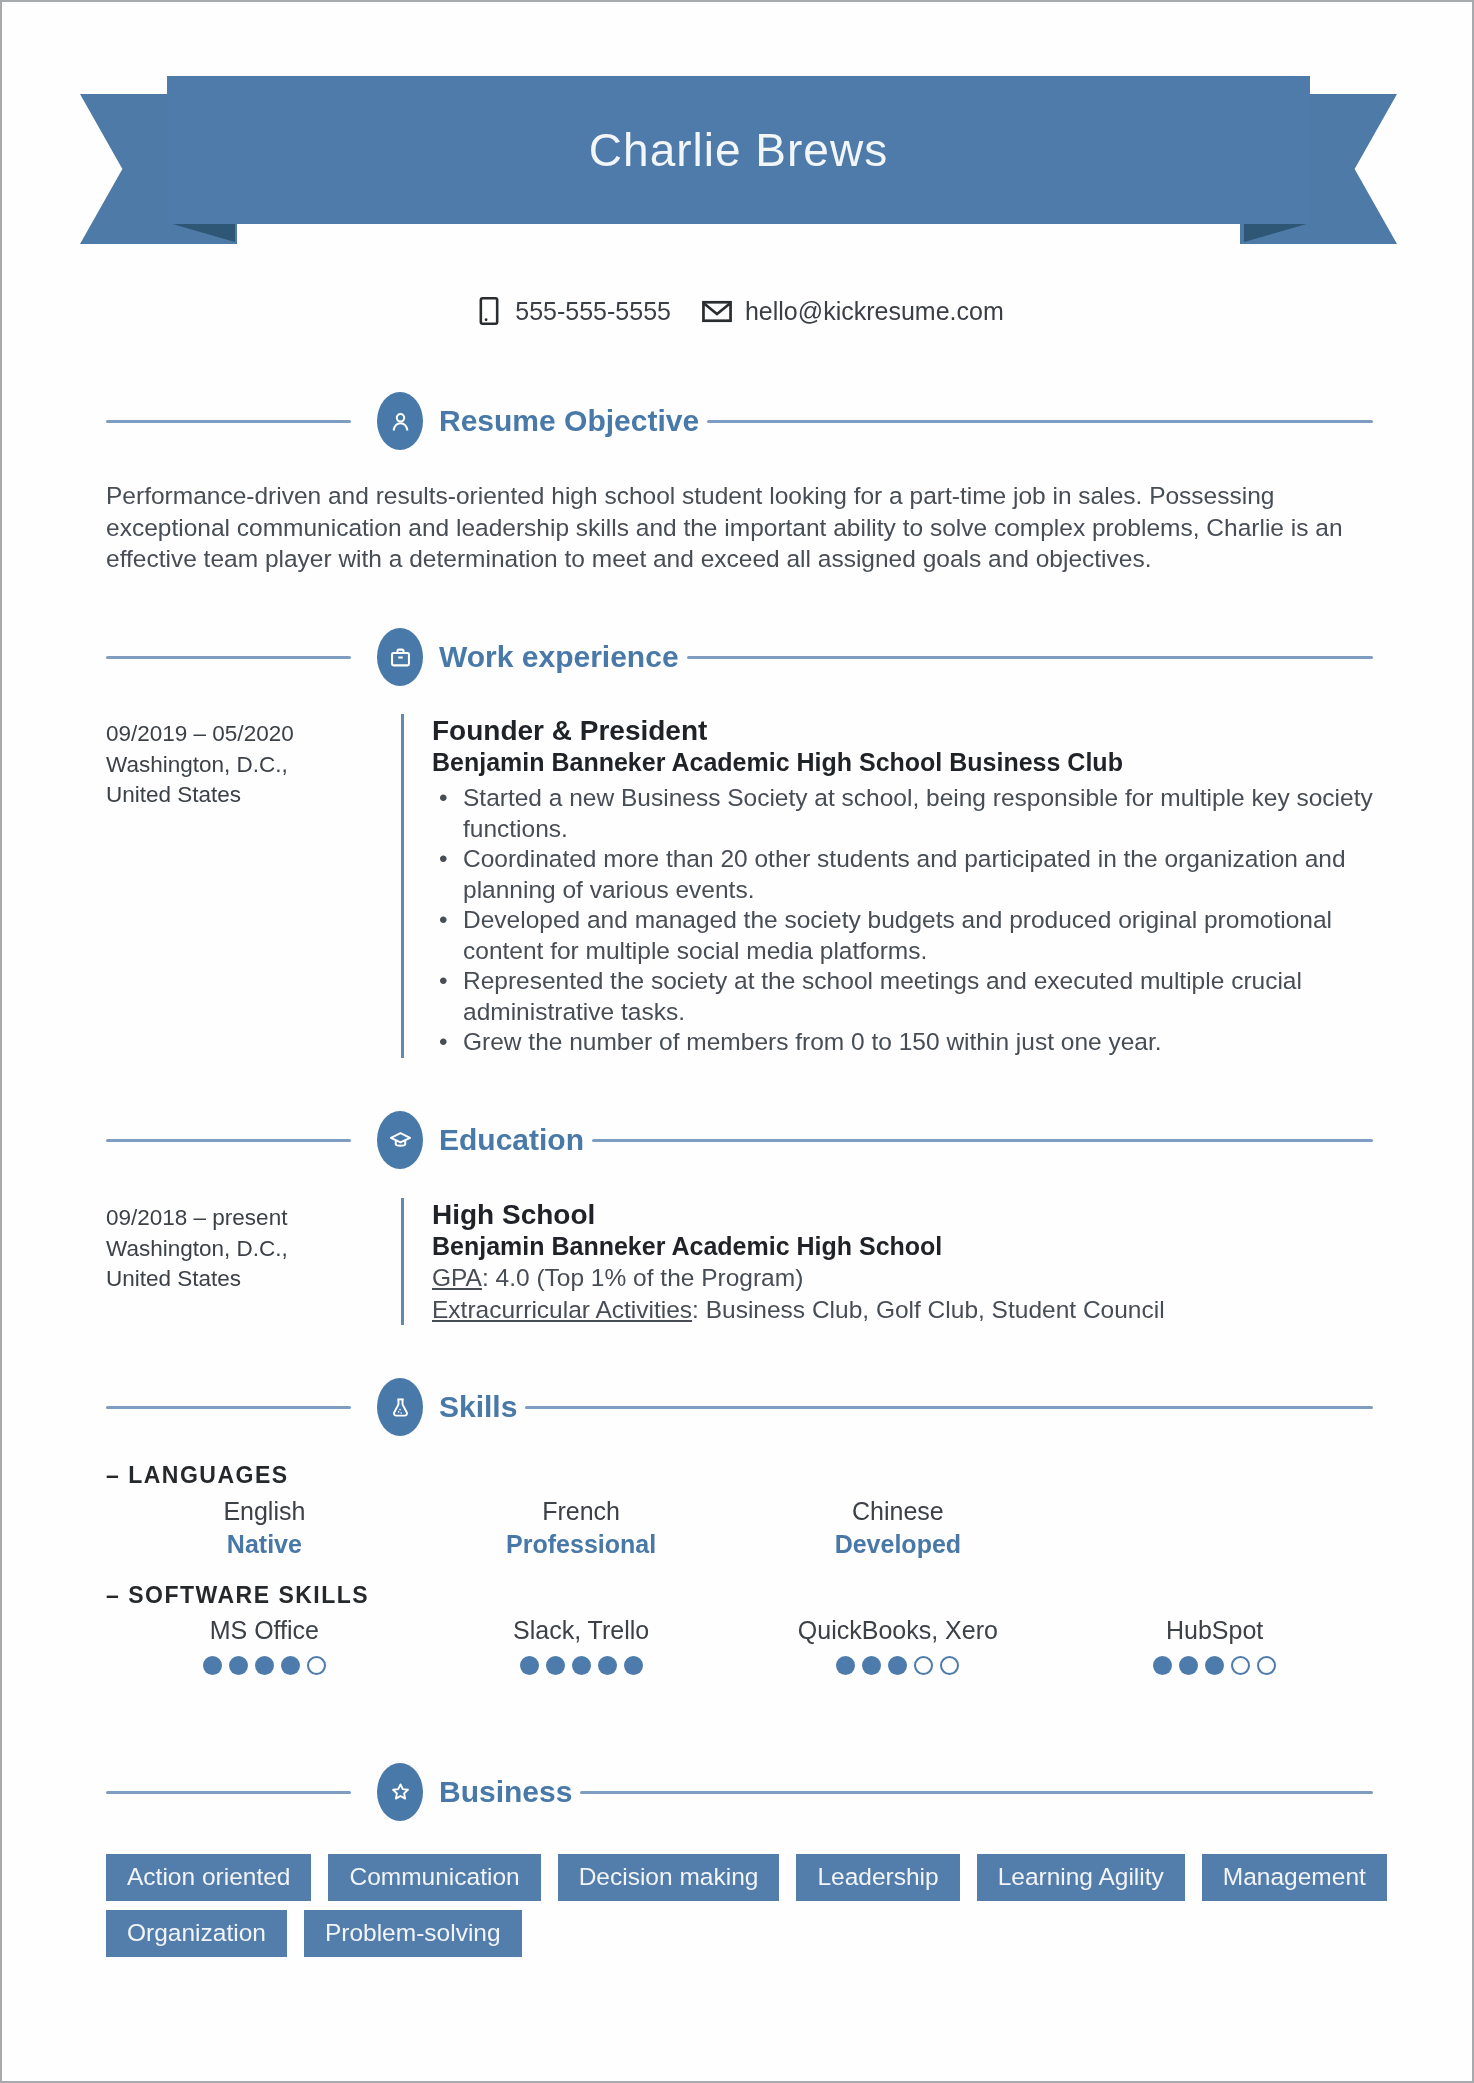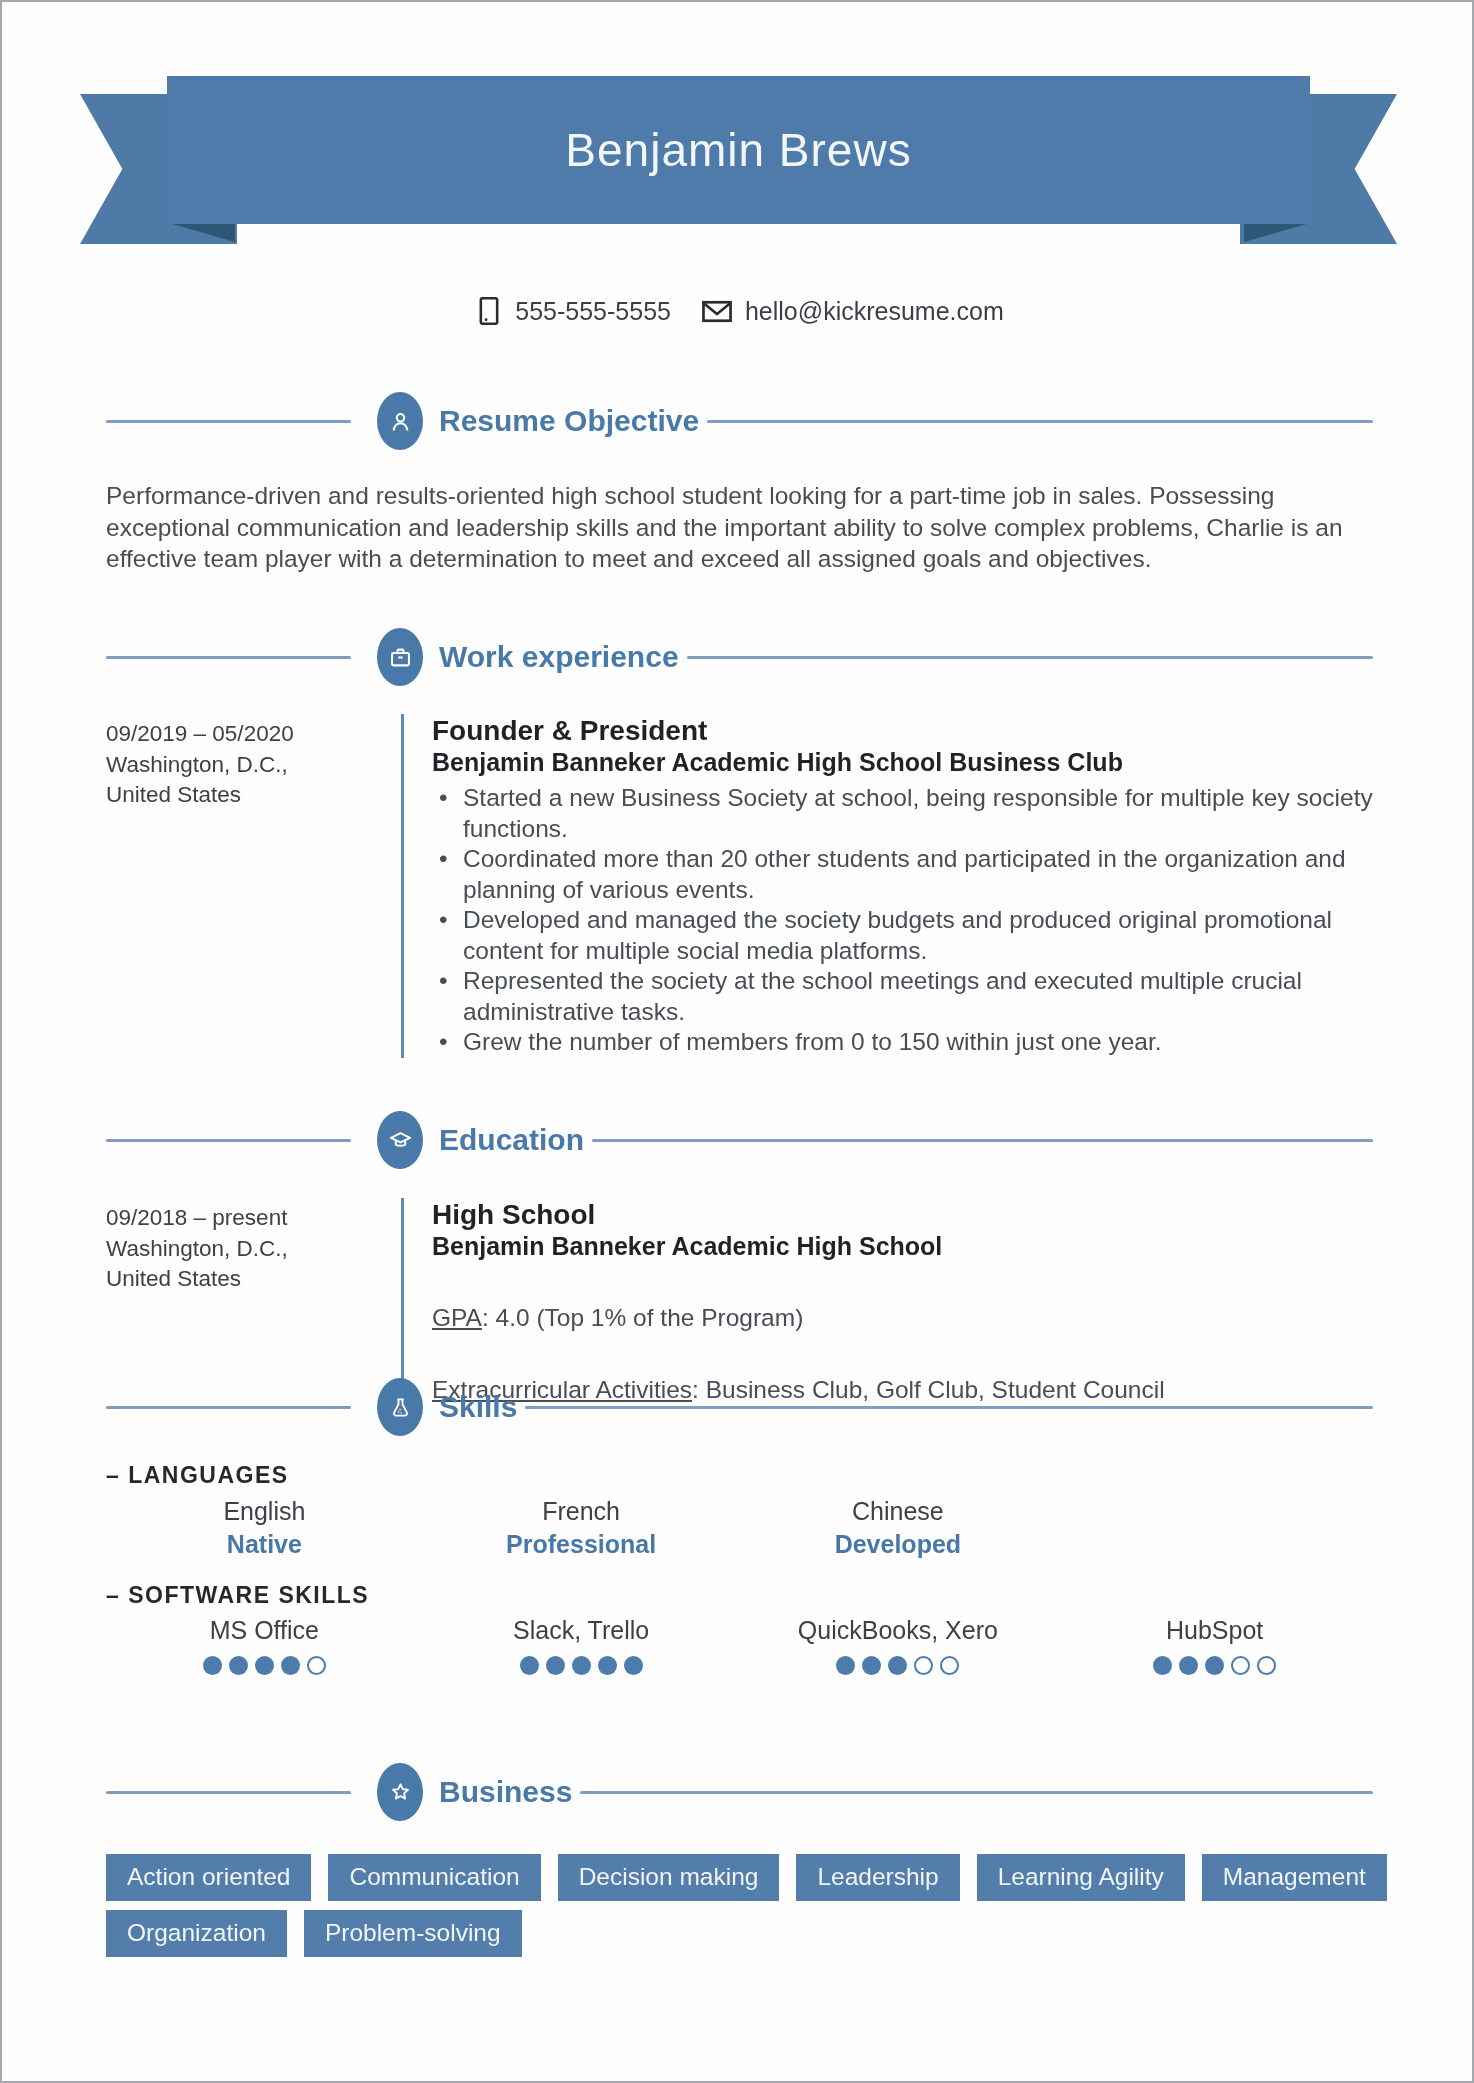--- a/index.html
+++ b/index.html
@@ -54,21 +54,21 @@
   
   .entry { position:absolute; left:104px; width:1267px; display:flex; align-items:stretch; }
   .entry-dates { width:295px; flex:none; font-size:22.5px; line-height:30.5px; color:#3b4147; padding-top:5px; }
   .entry-rule { width:3px; flex:none; background:#6289b2; }
   .entry-body { flex:1; padding-left:28px; }
   .entry-role { font-size:28px; font-weight:700; color:#1f2226; line-height:33px; }
   .entry-org  { font-size:25px; font-weight:700; color:#1f2226; line-height:31px; }
   .entry-bullets { margin:5px 0 0; padding:0; list-style:none; }
   .entry-bullets li { position:relative; padding-left:31px; font-size:24.5px; line-height:30.5px; color:#474d55; }
   .entry-bullets li::before { content:"\2022"; position:absolute; left:7px; color:#474d55; }
-  .edu-line { font-size:24.5px; line-height:31.5px; color:#474d55;margin-top:40px; }
+  .edu-line { font-size:24.5px; line-height:31.5px; color:#474d55; }
   .edu-line .u { text-decoration:underline; }
 
   
   .group-heading { position:absolute; left:104px; font-size:23px; font-weight:700; letter-spacing:1.5px; color:#26292c; }
   .skill-row { position:absolute; left:104px; width:1267px; display:flex; }
   .skill-col { width:316.75px; text-align:center; }
   .skill-name { font-size:25px; color:#3b4147; line-height:30px; }
   .skill-level { font-size:25px; font-weight:700; color:#4878a8; margin-top:4px; }
   .dots { margin-top:10px; line-height:19px; }
   .dot { width:19px; height:19px; border-radius:50%; display:inline-block; margin:0 3.5px; box-sizing:border-box; vertical-align:middle; }
@@ -84,21 +84,21 @@
 </head>
 <body>
 
 <div class="page">
 
   <div class="ribbon-tail left"></div>
   <div class="ribbon-tail right"></div>
   <div class="ribbon-fold left"></div>
   <div class="ribbon-fold right"></div>
   <div class="ribbon-band">
-    <span class="page-title">Benjamin Brews</span>
+    <span class="page-title">Charlie Brews</span>
   </div>
 
   <div class="contact">
     <span class="item">
       <span class="icn">
         <svg width="28" height="34" viewBox="0 0 24 28" fill="none" stroke="#2a2d2f" stroke-width="2.2">
           <rect x="5" y="3" width="14" height="22" rx="1.5"></rect>
           <circle cx="9.5" cy="21.5" r="1.2" fill="#2a2d2f" stroke="none"></circle>
         </svg>
       </span>

